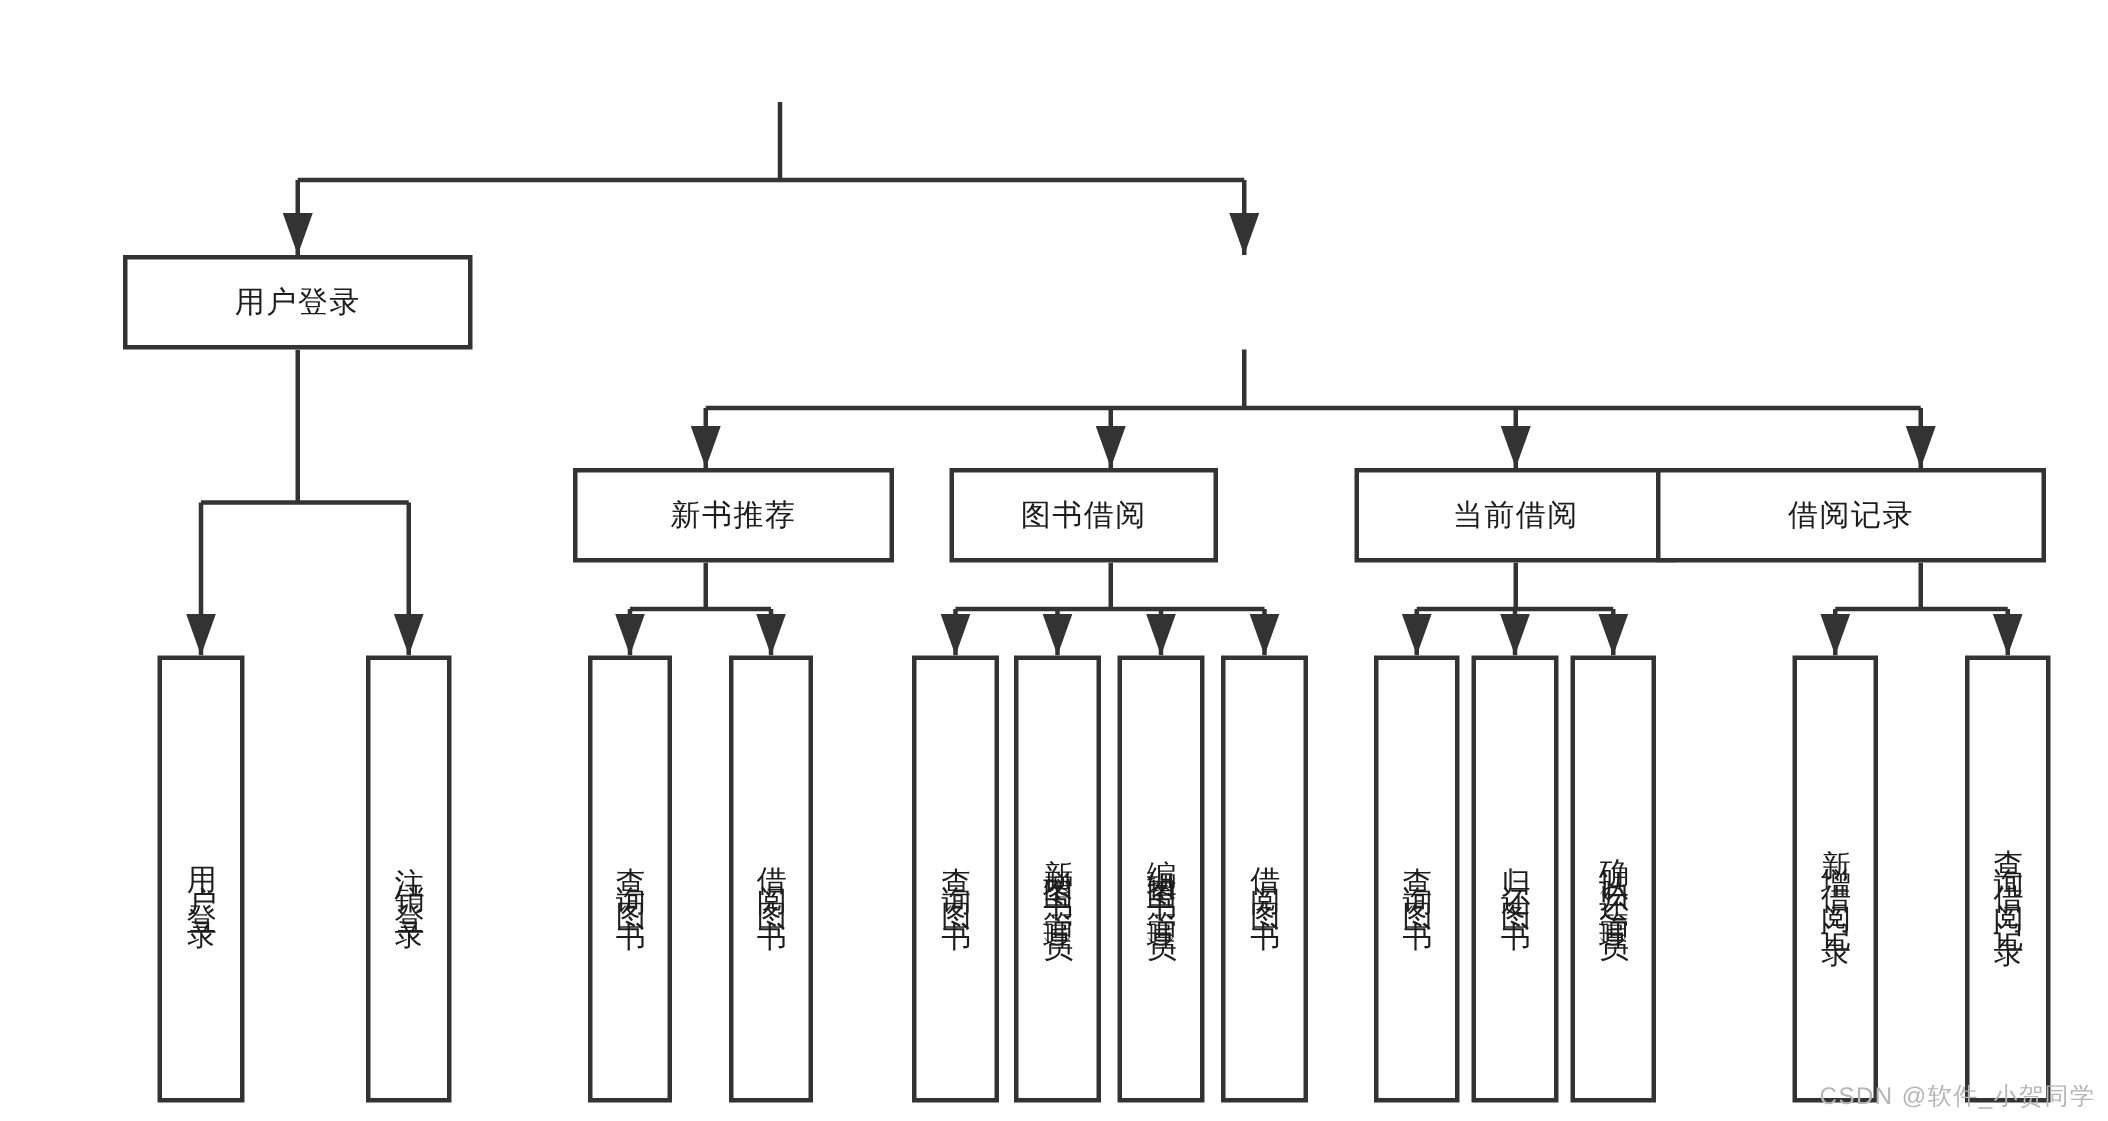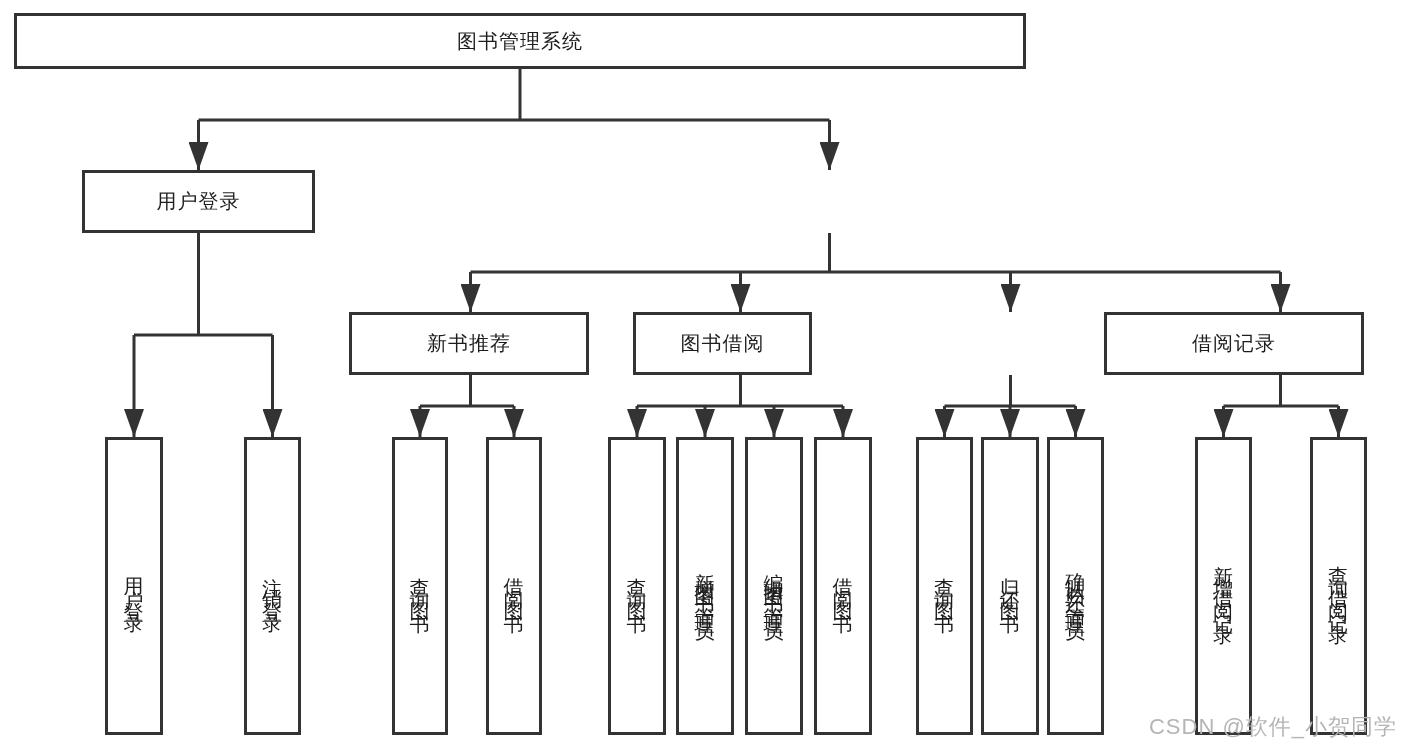--- a/index.html
+++ b/index.html
@@ -42,21 +42,21 @@
   .leaf-long{
     letter-spacing:7px;
     padding-top:5px;
   }
   .watermark{
     position:absolute;
     right:8px;
     bottom:5px;
     z-index:3;
     color:var(--watermark);
-    font-size:22px;
+    font-size:16px;
     letter-spacing:1px;
     white-space:nowrap;
   }
 </style>
 </head>
 <body>
 
 <div class="canvas">
 
   <svg class="connectors" width="1405" height="747" viewBox="0 0 1405 747">
@@ -114,26 +114,26 @@
     </g>
 
     <g>
       <path d="M1280.5,375 V406"></path>
       <path d="M1223.5,406 H1338.5"></path>
       <path d="M1223.5,406 V437" marker-end="url(#arrowhead)"></path>
       <path d="M1338.5,406 V437" marker-end="url(#arrowhead)"></path>
     </g>
   </svg>
 
-  <div class="box" style="left:14px;top:13px;width:1012px;height:56px">图书管理系统</div>
 
   <div class="box" style="left:82px;top:170px;width:233px;height:63px">用户登录</div>
 
-  <div class="box" style="left:349px;top:312px;width:240px;height:63px">新书推荐</div>
+  <div class="box" style="left:382px;top:312px;width:214px;height:63px">新书推荐</div>
   <div class="box" style="left:633px;top:312px;width:179px;height:63px">图书借阅</div>
+  <div class="box" style="left:903px;top:312px;width:215px;height:63px">当前借阅</div>
   <div class="box" style="left:1104px;top:312px;width:260px;height:63px">借阅记录</div>
 
   <div class="box leaf" style="left:105px;top:437px;width:58px;height:298px">用户登录</div>
   <div class="box leaf" style="left:244px;top:437px;width:57px;height:298px">注销登录</div>
 
   <div class="box leaf" style="left:392px;top:437px;width:56px;height:298px">查询图书</div>
   <div class="box leaf" style="left:486px;top:437px;width:56px;height:298px">借阅图书</div>
 
   <div class="box leaf" style="left:608px;top:437px;width:58px;height:298px">查询图书</div>
   <div class="box leaf leaf-long" style="left:676px;top:437px;width:58px;height:298px">新增图书（管理员）</div>

